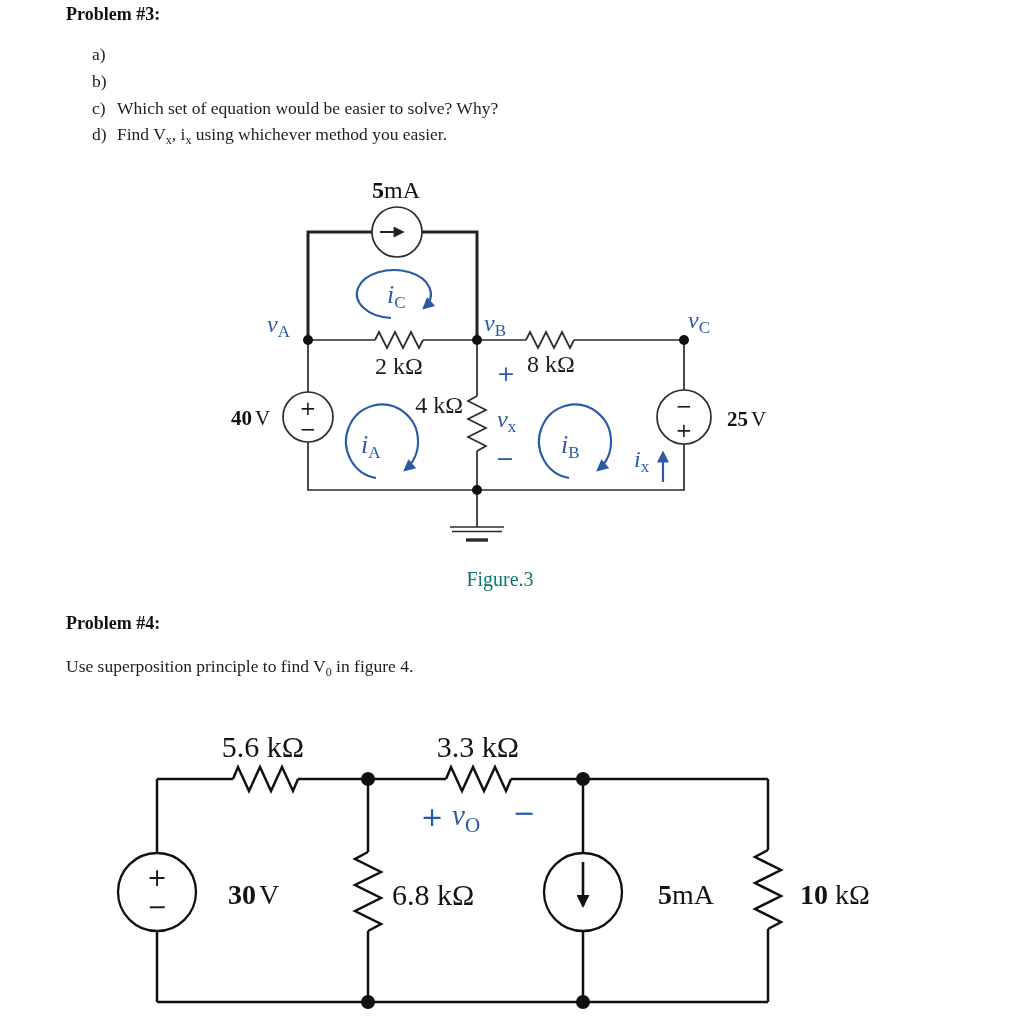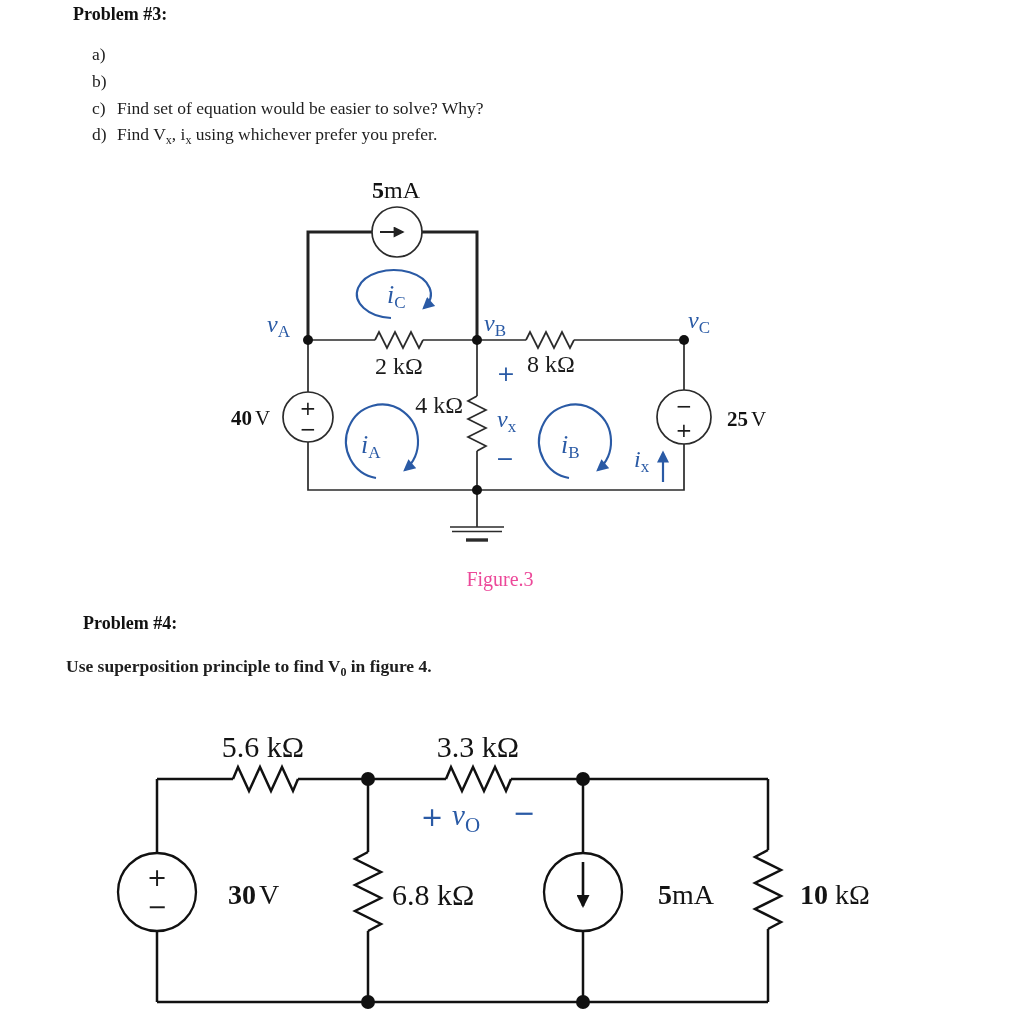--- a/index.html
+++ b/index.html
@@ -1,27 +1,27 @@
 <!DOCTYPE html>
 <html><head>
 <meta charset="utf-8">
 <style>
   html,body{margin:0;padding:0;background:#ffffff;}
   #page{
     position:relative;width:1020px;height:1024px;background:#ffffff;overflow:hidden;
     font-family:"Liberation Serif","DejaVu Serif",serif;color:#1b1b1b;
   }
   .abs{position:absolute;}
-  .p-title{font-weight:bold;font-size:18px;color:#111;margin-left:7px;}
+  .p-title{font-weight:bold;font-size:18px;color:#111;}
   .body-line{font-size:17.5px;color:#1e1e1e;}
   .list{position:absolute;left:92px;top:44px;}
   .list-item{display:flex;height:26.8px;align-items:baseline;font-size:17.5px;color:#1e1e1e;}
   .marker{width:25px;flex:0 0 25px;}
   sub.ss{font-size:12px;vertical-align:-4px;line-height:0;}
-  .caption{font-size:20px;color:#ec4899;text-align:center;}
+  .caption{font-size:20px;color:#0f766e;text-align:center;}
   svg{position:absolute;overflow:visible;}
   svg text{font-family:"Liberation Serif","DejaVu Serif",serif;}
   .wire{stroke:#2b2b2b;stroke-width:1.7;fill:none;}
   .wire-bold{stroke:#222;stroke-width:3;fill:none;}
   .wire4{stroke:#111;stroke-width:2.5;fill:none;}
   .comp{stroke:#2b2b2b;stroke-width:1.7;fill:#ffffff;}
   .comp4{stroke:#111;stroke-width:2.3;fill:#ffffff;}
   .node{fill:#111;stroke:none;}
   .mesh{stroke:#2a5aa5;stroke-width:2.1;fill:none;}
   .lbl{font-size:24px;fill:#1c1c1c;}
@@ -48,25 +48,25 @@
 
   <div class="list">
     <div class="list-item">
       <span class="marker">a)</span>
     </div>
     <div class="list-item">
       <span class="marker">b)</span>
     </div>
     <div class="list-item">
       <span class="marker">c)</span>
-      <span>Find set of equation would be easier to solve? Why?</span>
+      <span>Which set of equation would be easier to solve? Why?</span>
     </div>
     <div class="list-item">
       <span class="marker">d)</span>
-      <span><span>Find V</span><sub class="ss">x</sub><span>, i</span><sub class="ss">x</sub><span> using whichever prefer you prefer.</span></span>
+      <span><span>Find V</span><sub class="ss">x</sub><span>, i</span><sub class="ss">x</sub><span> using whichever method you easier.</span></span>
     </div>
   </div>
 
   <svg style="left:225px;top:170px;" width="560" height="390" viewBox="225 170 560 390">
     <defs>
       <marker id="arrB" viewBox="0 0 10 10" refX="8.5" refY="5" markerWidth="13" markerHeight="11" orient="auto" markerUnits="userSpaceOnUse">
         <path d="M0,0 L10,5 L0,10 z" fill="#222"></path>
       </marker>
       <marker id="arrBlue" viewBox="0 0 10 10" refX="8" refY="5" markerWidth="14" markerHeight="12" orient="auto" markerUnits="userSpaceOnUse">
         <path d="M0,0 L10,5 L0,10 z" fill="#2a5aa5"></path>
@@ -122,22 +122,22 @@
     <text class="blab" x="361" y="453" style="font-size:26px"><tspan>i</tspan><tspan class="sub" dy="5">A</tspan></text>
     <text class="blab" x="561" y="453" style="font-size:26px"><tspan>i</tspan><tspan class="sub" dy="5">B</tspan></text>
     <text class="bpol" x="506" y="381">+</text>
     <text class="blab" x="497" y="427"><tspan>v</tspan><tspan class="sub" dy="5">x</tspan></text>
     <text class="bpol" x="505" y="466">−</text>
     <text class="blab" x="634" y="467"><tspan>i</tspan><tspan class="sub" dy="5">x</tspan></text>
   </svg>
 
   <div class="abs caption" style="left:400px;top:568px;width:200px;">Figure.3</div>
 
-  <div class="abs p-title" style="left:76px;top:613px;">Problem #4:</div>
-  <div class="abs body-line" style="left:66px;top:656px;font-weight:bold;"><span>Use superposition principle to find V</span><sub class="ss">0</sub><span> in figure 4.</span></div>
+  <div class="abs p-title" style="left:66px;top:613px;">Problem #4:</div>
+  <div class="abs body-line" style="left:66px;top:656px;"><span>Use superposition principle to find V</span><sub class="ss">0</sub><span> in figure 4.</span></div>
 
   <svg style="left:110px;top:715px;" width="800" height="300" viewBox="110 715 800 300">
     <defs>
       <marker id="arrB4" viewBox="0 0 10 10" refX="8.5" refY="5" markerWidth="16" markerHeight="13" orient="auto" markerUnits="userSpaceOnUse">
         <path d="M0,0 L10,5 L0,10 z" fill="#111"></path>
       </marker>
     </defs>
 
     <path class="wire4" d="M157,779 L233,779 M298,779 L446,779 M511,779 L768,779"></path>
     <path class="wire4" d="M157,779 L157,853 M157,931 L157,1002"></path>

